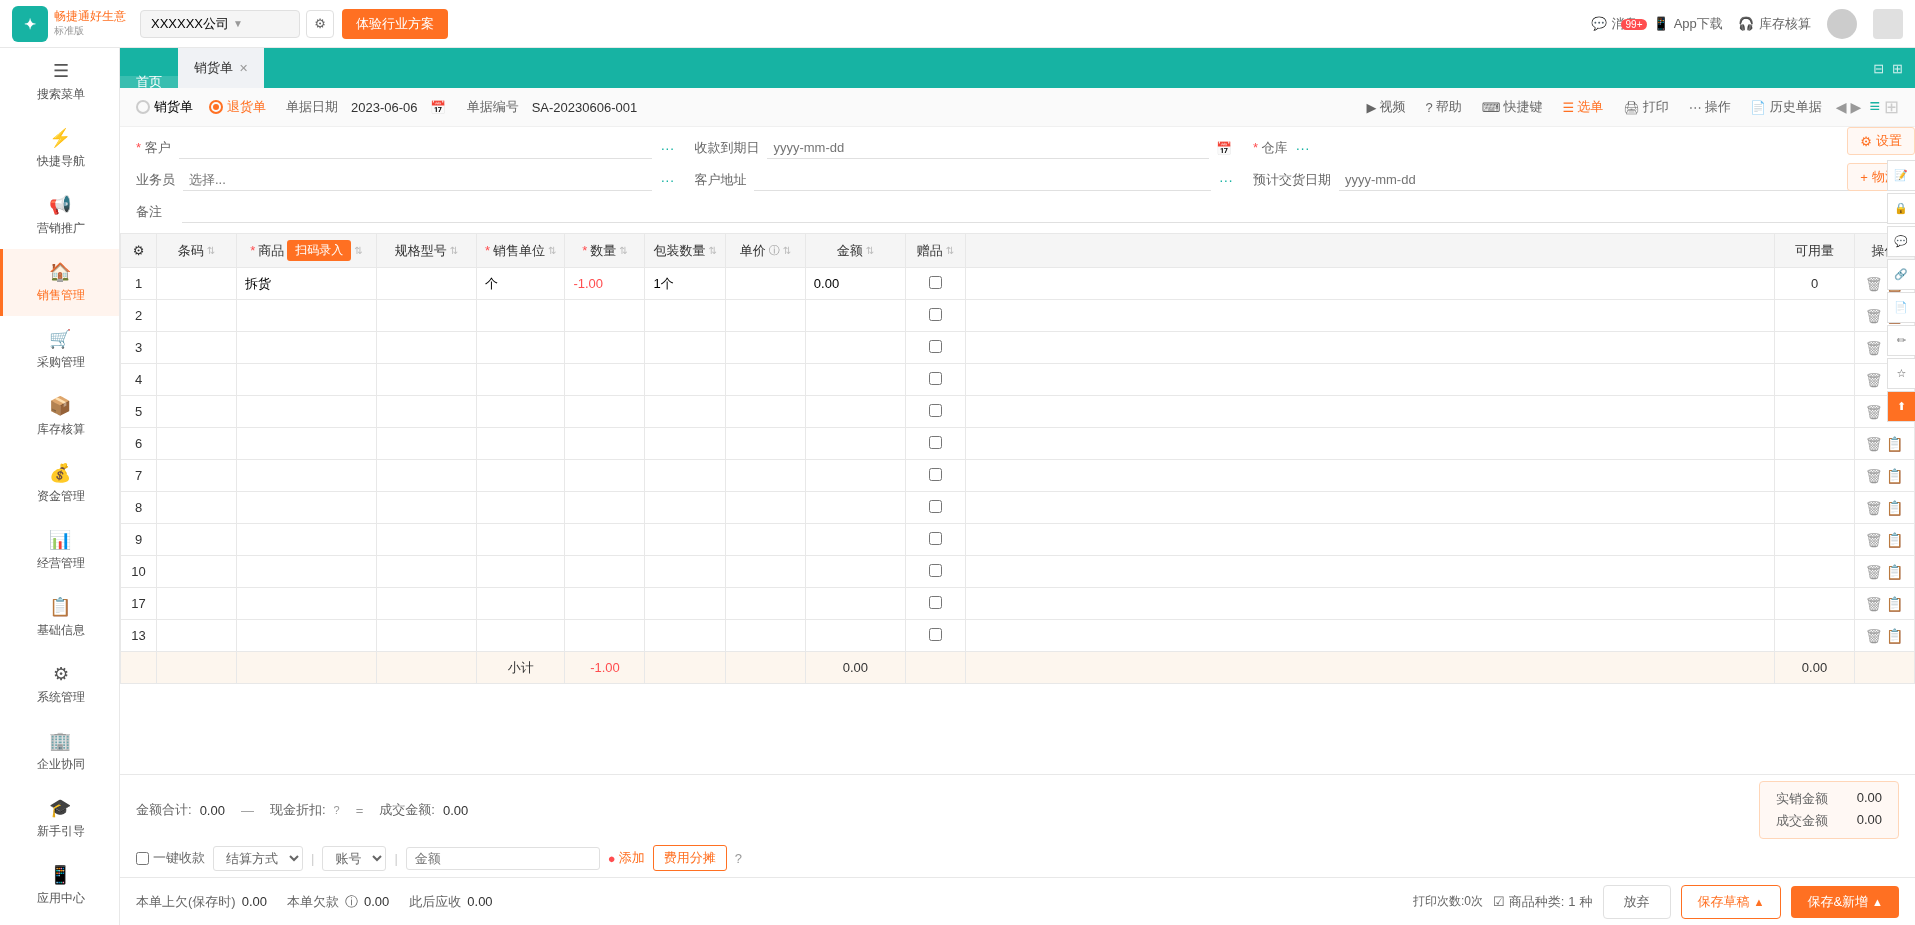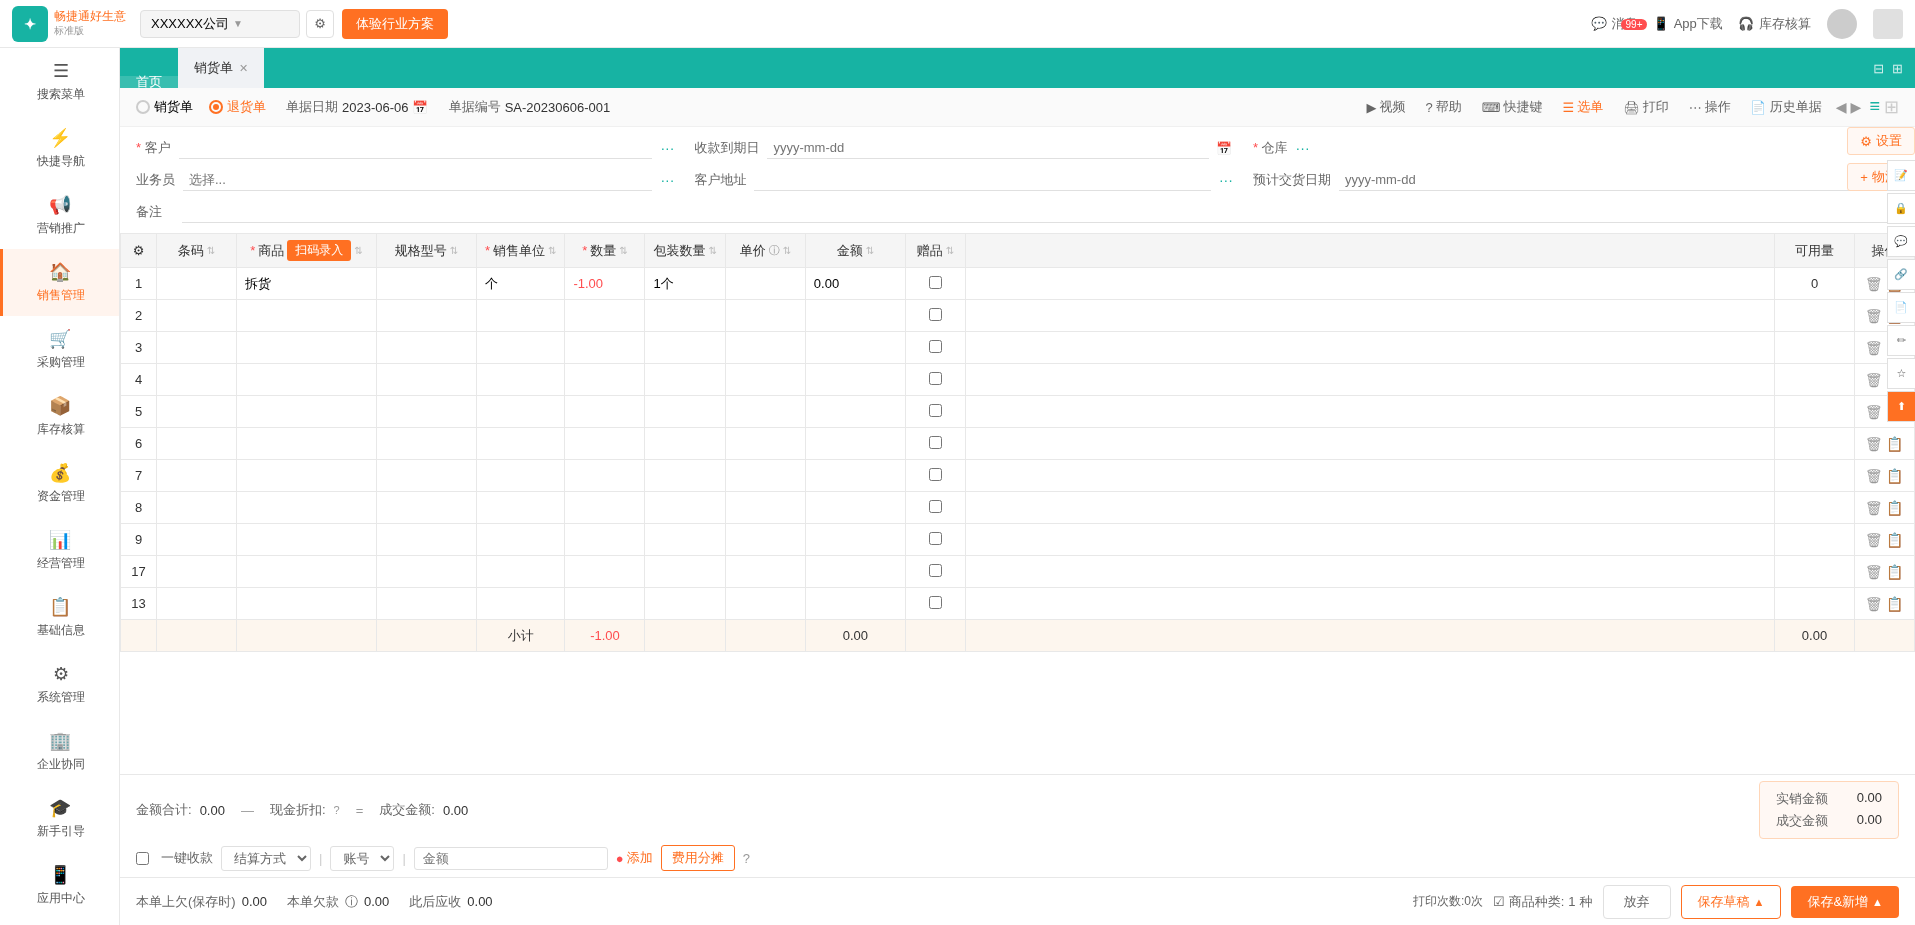--- a/index.html
+++ b/index.html
@@ -38,21 +38,21 @@
     .tab-item { display: flex; align-items: center; gap: 6px; padding: 0 16px; cursor: pointer; color: rgba(255,255,255,0.85); font-size: 13px; }
     .tab-item.active { background: #f0f2f5; color: #333; }
     .tab-close { font-size: 11px; color: #999; cursor: pointer; }
     .tab-home { background: rgba(255,255,255,0.15); color: white; margin-top: 28px; }
     .form-header { display: flex; align-items: center; padding: 8px 16px; gap: 20px; border-bottom: 1px solid #f0f0f0; background: #fafafa; }
     .radio-group { display: flex; gap: 16px; align-items: center; }
     .radio-item { display: flex; align-items: center; gap: 4px; cursor: pointer; }
     .radio-dot { width: 14px; height: 14px; border-radius: 50%; border: 2px solid #ccc; display: flex; align-items: center; justify-content: center; }
     .radio-dot.checked { border-color: #ff7022; }
     .radio-dot.checked::after { content: ''; width: 6px; height: 6px; background: #ff7022; border-radius: 50%; }
-    .date-field { display: flex; align-items: center; gap: 4px; }
+    .date-field { display: flex; align-items: center; gap: 13px; }
     .date-label { color: #666; }
     .date-value { color: #333; font-weight: 500; }
     .cal-icon { color: #17b3a3; cursor: pointer; }
     .form-toolbar { display: flex; align-items: center; gap: 8px; margin-left: auto; }
     .toolbar-btn { display: flex; align-items: center; gap: 3px; color: #666; cursor: pointer; font-size: 12px; padding: 2px 6px; }
     .toolbar-btn.highlight { color: #ff7022; }
 
     .form-body { padding: 10px 16px; display: flex; flex-direction: column; gap: 10px; }
     .form-row { display: flex; align-items: center; gap: 20px; }
     .field-group { display: flex; align-items: center; gap: 8px; flex: 1; }
@@ -78,21 +78,21 @@
     .sort-icon { color: #bbb; font-size: 10px; cursor: pointer; }
 
     
     .footer-area { background: #fff; border-top: 1px solid #e8e8e8; padding: 6px 16px; flex-shrink: 0; }
     .footer-row1 { display: flex; align-items: center; gap: 16px; }
     .footer-amount { display: flex; align-items: center; gap: 8px; color: #666; }
     .amount-val { color: #333; font-weight: 500; }
     .minus-icon { color: #999; }
     .equals-icon { color: #999; }
     .footer-row2 { display: flex; align-items: center; gap: 8px; margin-top: 6px; }
-    .checkbox-label { display: flex; align-items: center; gap: 12px; color: #666; cursor: pointer; }
+    .checkbox-label { display: flex; align-items: center; gap: 4px; color: #666; cursor: pointer; }
     .select-input { border: 1px solid #e0e0e0; padding: 3px 8px; border-radius: 3px; color: #666; background: #fff; }
     .add-btn { color: #ff7022; cursor: pointer; display: flex; align-items: center; gap: 3px; }
     .expense-btn { border: 1px solid #ff7022; color: #ff7022; background: #fff; border-radius: 3px; padding: 3px 10px; cursor: pointer; }
     .question-icon { color: #999; cursor: pointer; }
 
     
     .bottom-bar { height: 48px; background: #fff; border-top: 1px solid #e8e8e8; display: flex; align-items: center; padding: 0 16px; gap: 20px; flex-shrink: 0; }
     .bottom-info { display: flex; align-items: center; gap: 6px; color: #666; font-size: 12px; }
     .bottom-val { color: #333; }
     .bottom-right { margin-left: auto; display: flex; align-items: center; gap: 10px; }
@@ -602,20 +602,40 @@
       <td></td>
       <td>
         <div class="action-btns">
           <button class="action-btn">🗑</button>
           <button class="action-btn">📋</button>
         </div>
       </td>
     </tr>
             <tr>
       <td class="row-num">9</td>
+      <td><input style="border: none; width: 100%; outline: none; background: transparent;" value=""></td>
+      <td><input style="border: none; width: 100%; outline: none; background: transparent;" value=""></td>
+      <td><input style="border: none; width: 100%; outline: none; background: transparent;" value=""></td>
+      <td><input style="border: none; width: 100%; outline: none; background: transparent;" value=""></td>
+      <td><input style="border: none; width: 100%; outline: none; background: transparent;" value=""></td>
+      <td><input style="border: none; width: 100%; outline: none; background: transparent;" value=""></td>
+      <td><input style="border: none; width: 100%; outline: none; background: transparent;" value=""></td>
+      <td><input style="border: none; width: 100%; outline: none; background: transparent;" value=""></td>
+      <td class="checkbox-cell"><input type="checkbox" style=""></td>
+      <td style="min-width:300px;"></td>
+      <td></td>
+      <td>
+        <div class="action-btns">
+          <button class="action-btn">🗑</button>
+          <button class="action-btn">📋</button>
+        </div>
+      </td>
+    </tr>
+            <tr>
+      <td class="row-num">10</td>
       <td><input style="border: none; width: 100%; outline: none; background: transparent;" value=""></td>
       <td><input style="border: none; width: 100%; outline: none; background: transparent;" value=""></td>
       <td><input style="border: none; width: 100%; outline: none; background: transparent;" value=""></td>
       <td><input style="border: none; width: 100%; outline: none; background: transparent;" value=""></td>
       <td><input style="border: none; width: 100%; outline: none; background: transparent;" value=""></td>
       <td><input style="border: none; width: 100%; outline: none; background: transparent;" value=""></td>
       <td><input style="border: none; width: 100%; outline: none; background: transparent;" value=""></td>
       <td><input style="border: none; width: 100%; outline: none; background: transparent;" value=""></td>
       <td class="checkbox-cell"><input type="checkbox" style=""></td>
       <td style="min-width:300px;"></td>

